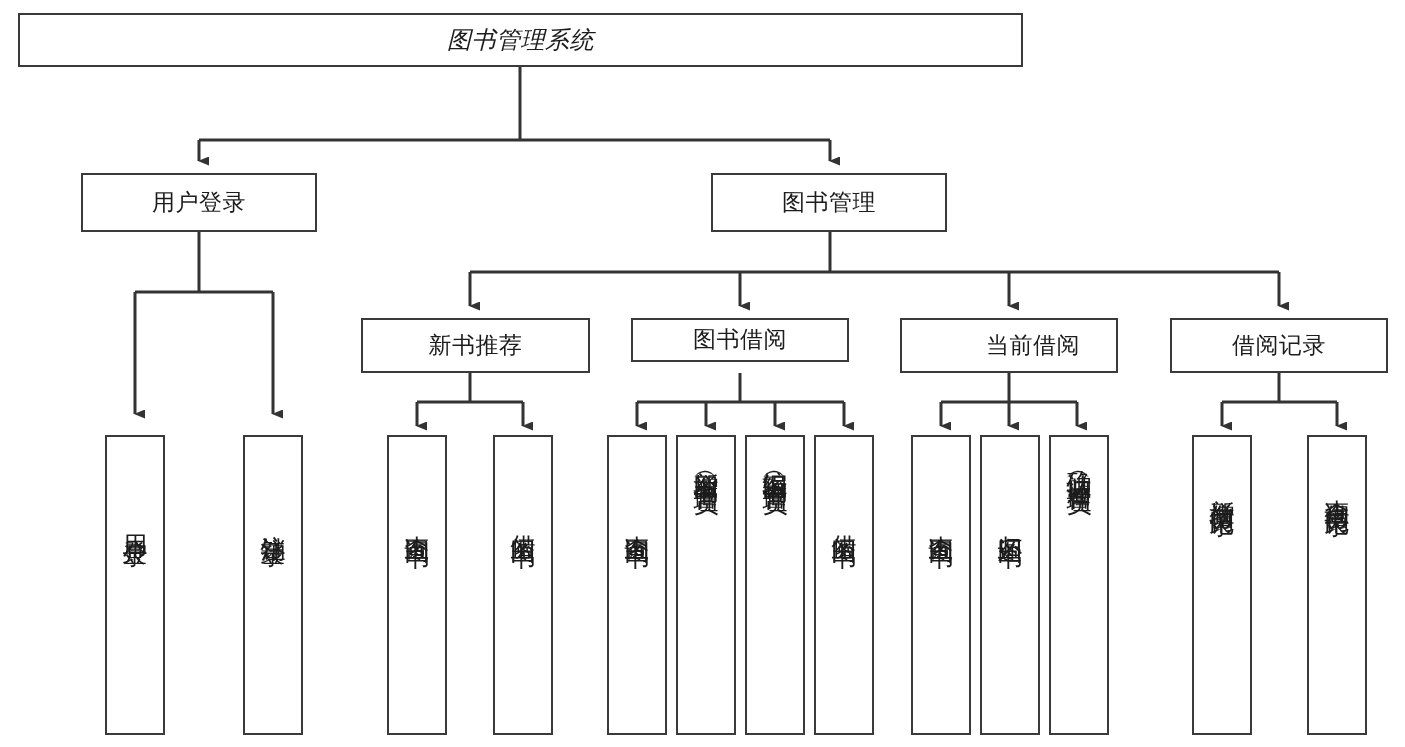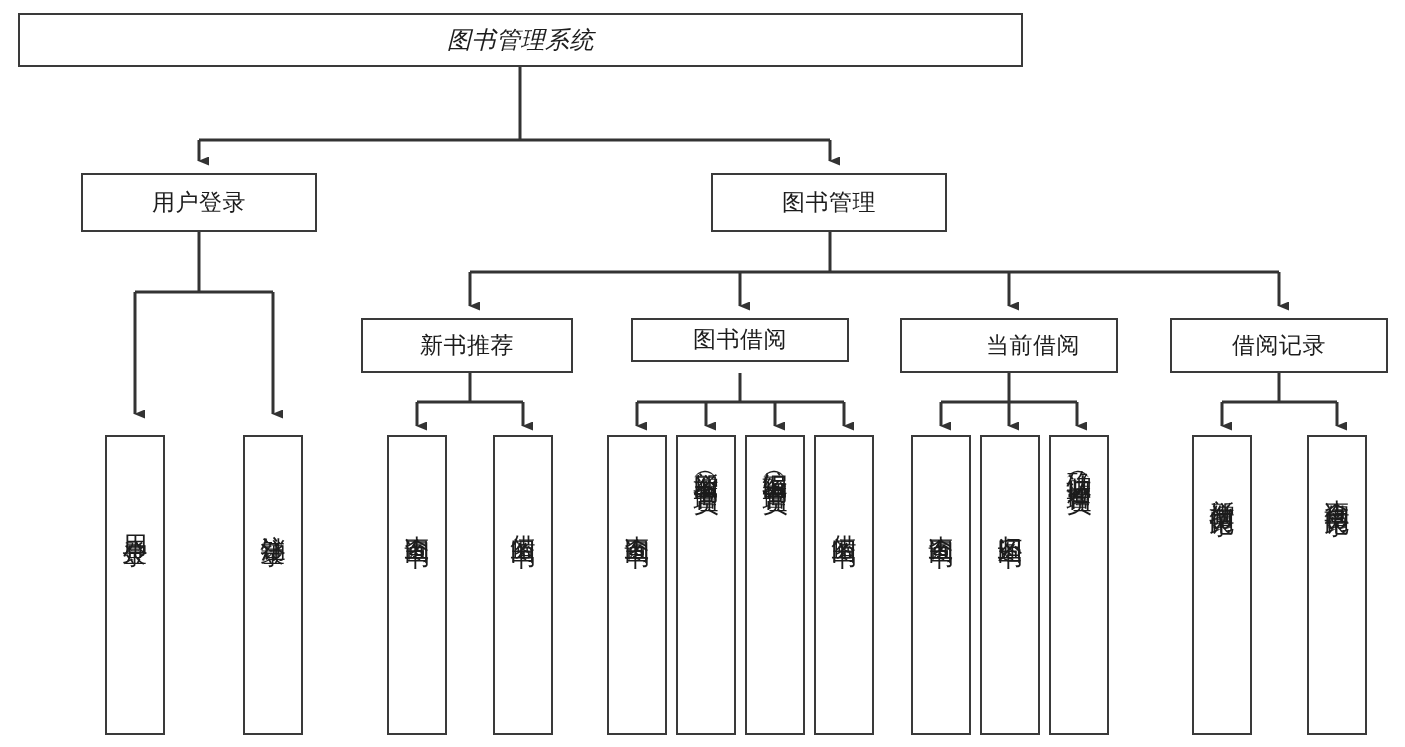--- a/index.html
+++ b/index.html
@@ -144,21 +144,21 @@
   </div>
 
   <div class="node horiz" style="left:81px; top:173px; width:236px; height:59px;">
     <span class="node-label">用户登录</span>
   </div>
 
   <div class="node horiz" style="left:711px; top:173px; width:236px; height:59px;">
     <span class="node-label">图书管理</span>
   </div>
 
-  <div class="node horiz" style="left:361px; top:318px; width:212px; height:55px;">
+  <div class="node horiz" style="left:361px; top:318px; width:229px; height:55px;">
     <span class="node-label">新书推荐</span>
   </div>
 
   <div class="node horiz" style="left:631px; top:318px; width:218px; height:44px;">
     <span class="node-label">图书借阅</span>
   </div>
 
   <div class="node horiz" style="left:900px; top:318px; width:218px; height:55px;padding-left:48px;">
     <span class="node-label">当前借阅</span>
   </div>

